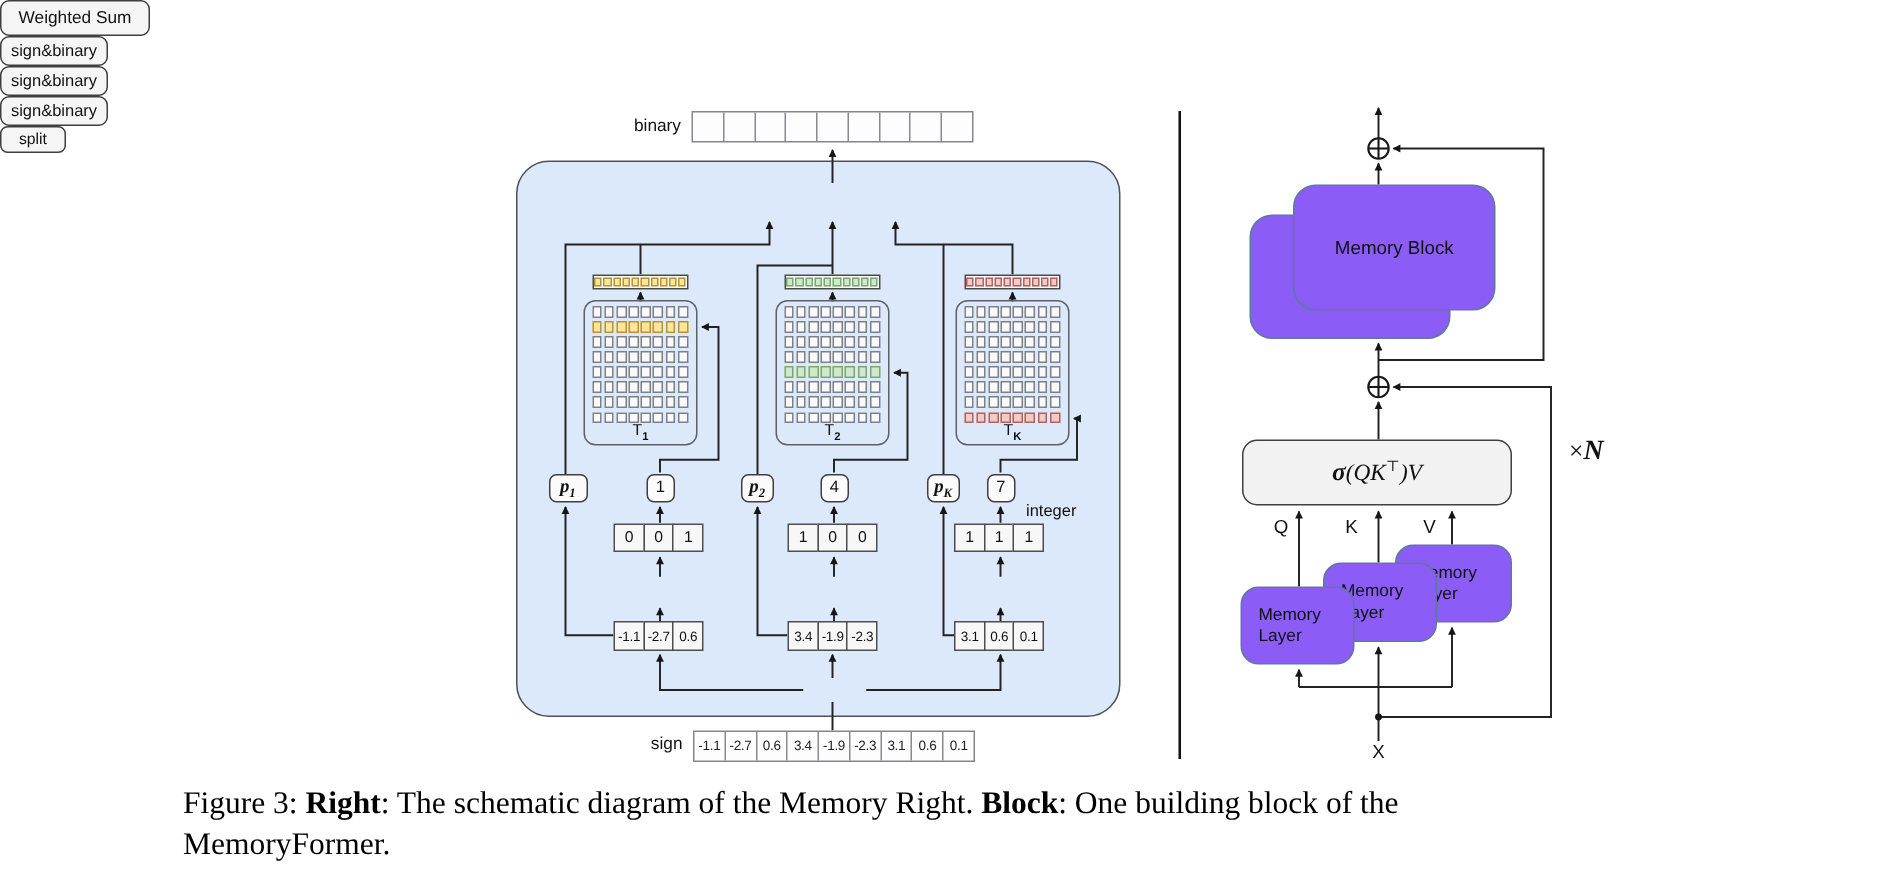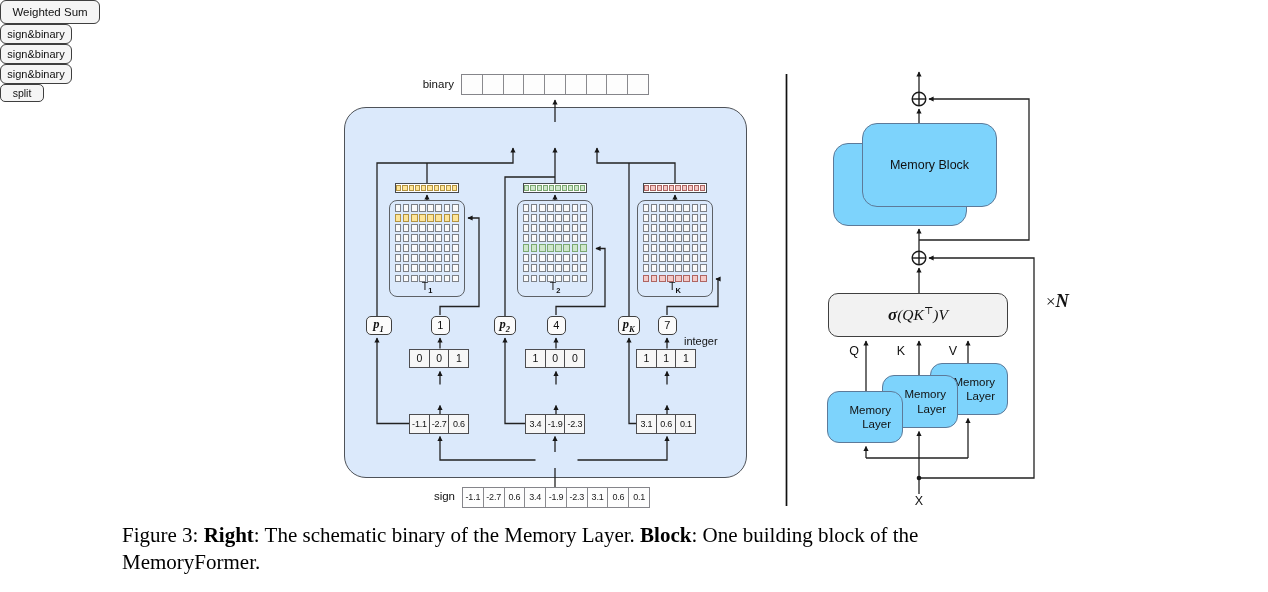--- a/index.html
+++ b/index.html
@@ -29,22 +29,22 @@
   .small-cell{width:20.9px;height:19.5px;border:1.2px solid #4d4d50;background:#f7f7f7;box-sizing:border-box;
               margin-right:-1.2px;display:flex;align-items:center;justify-content:center;font-size:10.5px;color:#111;}
   .small-cell:last-child{margin-right:0;}
   .val-cell{font-size:9px;letter-spacing:-0.2px;}
   .pbox{border:1.3px solid #3f3f3f;background:#fbfbfb;border-radius:5px;
         display:flex;align-items:center;justify-content:center;}
   .pvar{font-family:"Liberation Serif","DejaVu Serif",serif;font-weight:bold;font-style:italic;font-size:12.5px;}
   .pvar sub{font-size:8.5px;}
   .idx{font-size:11px;}
   .lbl{position:absolute;font-size:11.5px;color:#111;text-align:center;}
-  .blue-box{background:#7dd3fc;border:1.3px solid #5d7a99;border-radius:15px;
-            display:flex;align-items:center;justify-content:center;text-align:right;}
+  .blue-box{background:#8b5cf6;border:1.3px solid #5d7a99;border-radius:15px;
+            display:flex;align-items:center;justify-content:center;text-align:left;}
   .ml-box{border-radius:12px;font-size:11.5px;line-height:1.25;}
   .qkv{font-size:12.5px;color:#111;}
   .formula{font-family:"Liberation Serif","DejaVu Serif",serif;font-size:15.5px;font-style:italic;}
   .formula .sig{font-weight:bold;font-size:17px;}
   .formula sup{font-size:10px;font-style:normal;}
   .timesN{font-family:"Liberation Serif","DejaVu Serif",serif;font-size:17px;}
   .timesN b{font-style:italic;font-size:18.5px;}
   .caption{position:absolute;left:122px;top:522px;width:1080px;
            font-family:"Liberation Serif","DejaVu Serif",serif;font-size:21px;line-height:27px;color:#000;}
 </style>
@@ -543,15 +543,15 @@
     </div>
     <div class="abs blue-box ml-box" style="left:882px;top:375px;width:76px;height:53px;">
       <span style="display:block;width:52px;">Memory Layer</span>
     </div>
     <div class="abs blue-box ml-box" style="left:827px;top:391px;width:76px;height:52px;">
       <span style="display:block;width:52px;">Memory Layer</span>
     </div>
 
     <div class="abs qkv" style="left:911px;top:494px;width:16px;text-align:center;">X</div>
 
-    <div class="caption"><span>Figure 3: </span><b>Right</b><span>: The schematic binary of the Memory Layer. </span><b>Block</b><span>: One building block of the</span><br><span>MemoryFormer.</span></div>
+    <div class="caption"><span>Figure 3: </span><b>Right</b><span>: The schematic diagram of the Memory Right. </span><b>Block</b><span>: One building block of the</span><br><span>MemoryFormer.</span></div>
   </div>
 </div>
 
 </body></html>

